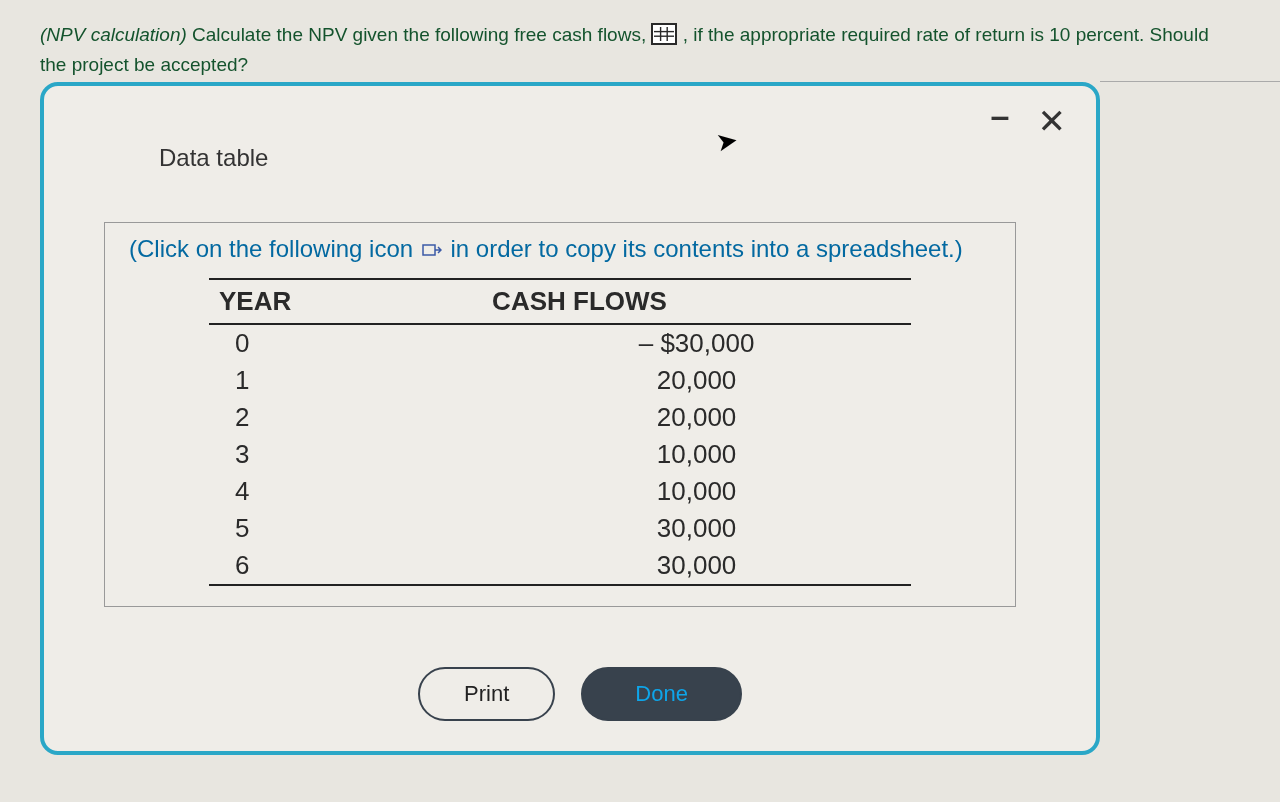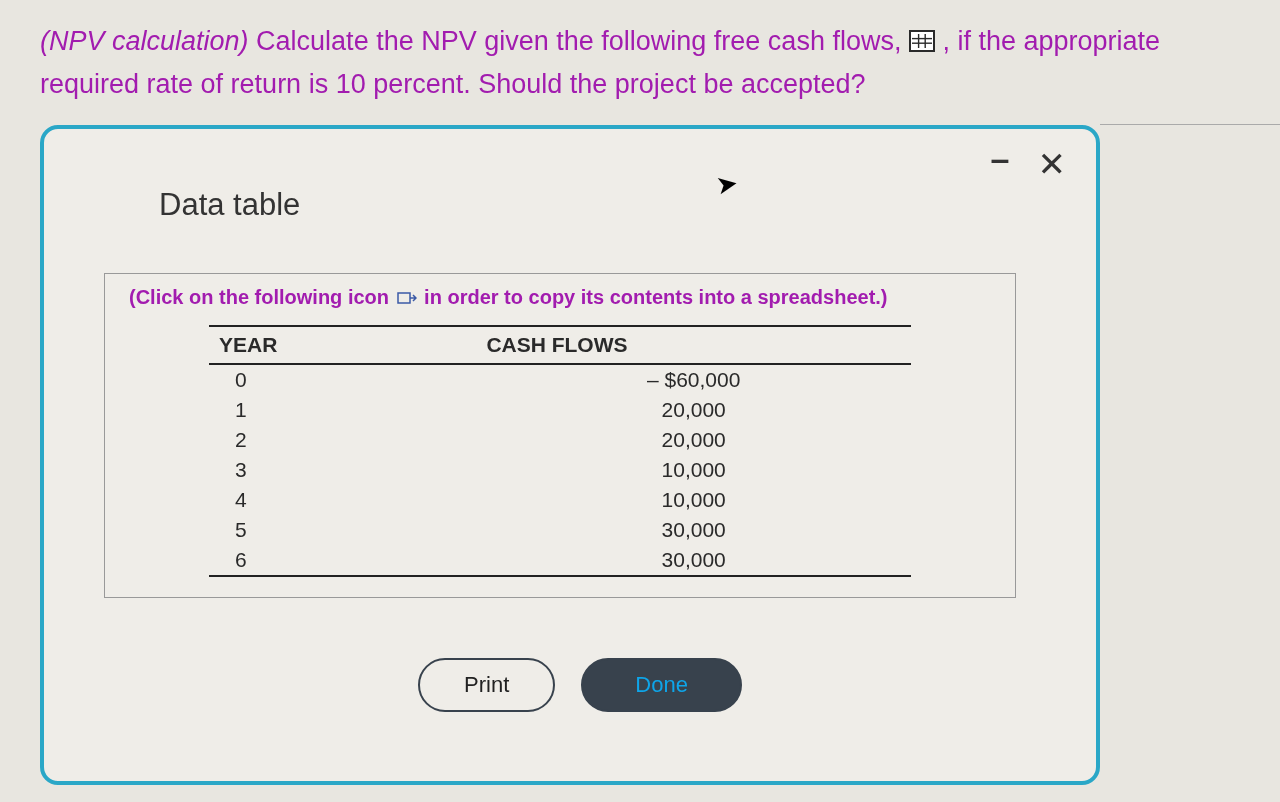--- a/index.html
+++ b/index.html
@@ -8,24 +8,23 @@
     height: 802px;
     font-family: Arial, Helvetica, sans-serif;
     background: #e8e6e0;
     color: #2a2a2a;
     overflow: hidden;
   }
   .page {
     padding: 20px 40px 0 40px;
   }
   .question {
-    font-size: 27px;
+    font-size: 19px;
     line-height: 1.6;
-    color: #a21caf;
-    margin-bottom: 18px;
+    color: #14532d;
   }
   .question em { font-style: italic; }
   .grid-icon {
     display: inline-flex;
     align-items: center;
     justify-content: center;
     vertical-align: middle;
     width: 26px;
     height: 22px;
     border: 2px solid #2a2a2a;
@@ -68,47 +67,46 @@
     top: -6px;
     cursor: pointer;
   }
   .modal-controls .close {
     font-size: 34px;
     line-height: 1;
     cursor: pointer;
     font-weight: 400;
   }
   .modal-title {
-    font-size: 31px;
+    font-size: 24px;
     font-weight: 400;
     color: #333;
     margin: 30px 0 50px 55px;
   }
   .inner {
     border: 1px solid #999;
     margin: 0 40px 0 0;
     padding: 12px 24px 20px 24px;
   }
   .hint {
-    font-size: 20px;
-    color: #a21caf;
-    font-weight: bold;
+    font-size: 24px;
+    color: #0369a1;
   }
   .copy-icon {
     display: inline-block;
     vertical-align: middle;
     margin: 0 2px;
   }
   .tbl-wrap {
     margin: 14px 80px 0 80px;
   }
   table {
     width: 100%;
     border-collapse: collapse;
-    font-size: 21px;
+    font-size: 26px;
   }
   thead th {
     text-align: left;
     font-weight: bold;
     border-top: 2px solid #222;
     border-bottom: 2px solid #222;
     padding: 6px 10px;
   }
   thead th.cash { text-align: left; padding-left: 120px;}
   tbody td {
@@ -195,21 +193,21 @@
         <table>
           <thead>
             <tr>
               <th>YEAR</th>
               <th class="cash">CASH FLOWS</th>
             </tr>
           </thead>
           <tbody>
             <tr>
                 <td class="year">0</td>
-                <td class="cash">– $60,000</td>
+                <td class="cash">– $30,000</td>
               </tr>
             <tr>
                 <td class="year">1</td>
                 <td class="cash">20,000</td>
               </tr>
             <tr>
                 <td class="year">2</td>
                 <td class="cash">20,000</td>
               </tr>
             <tr>

